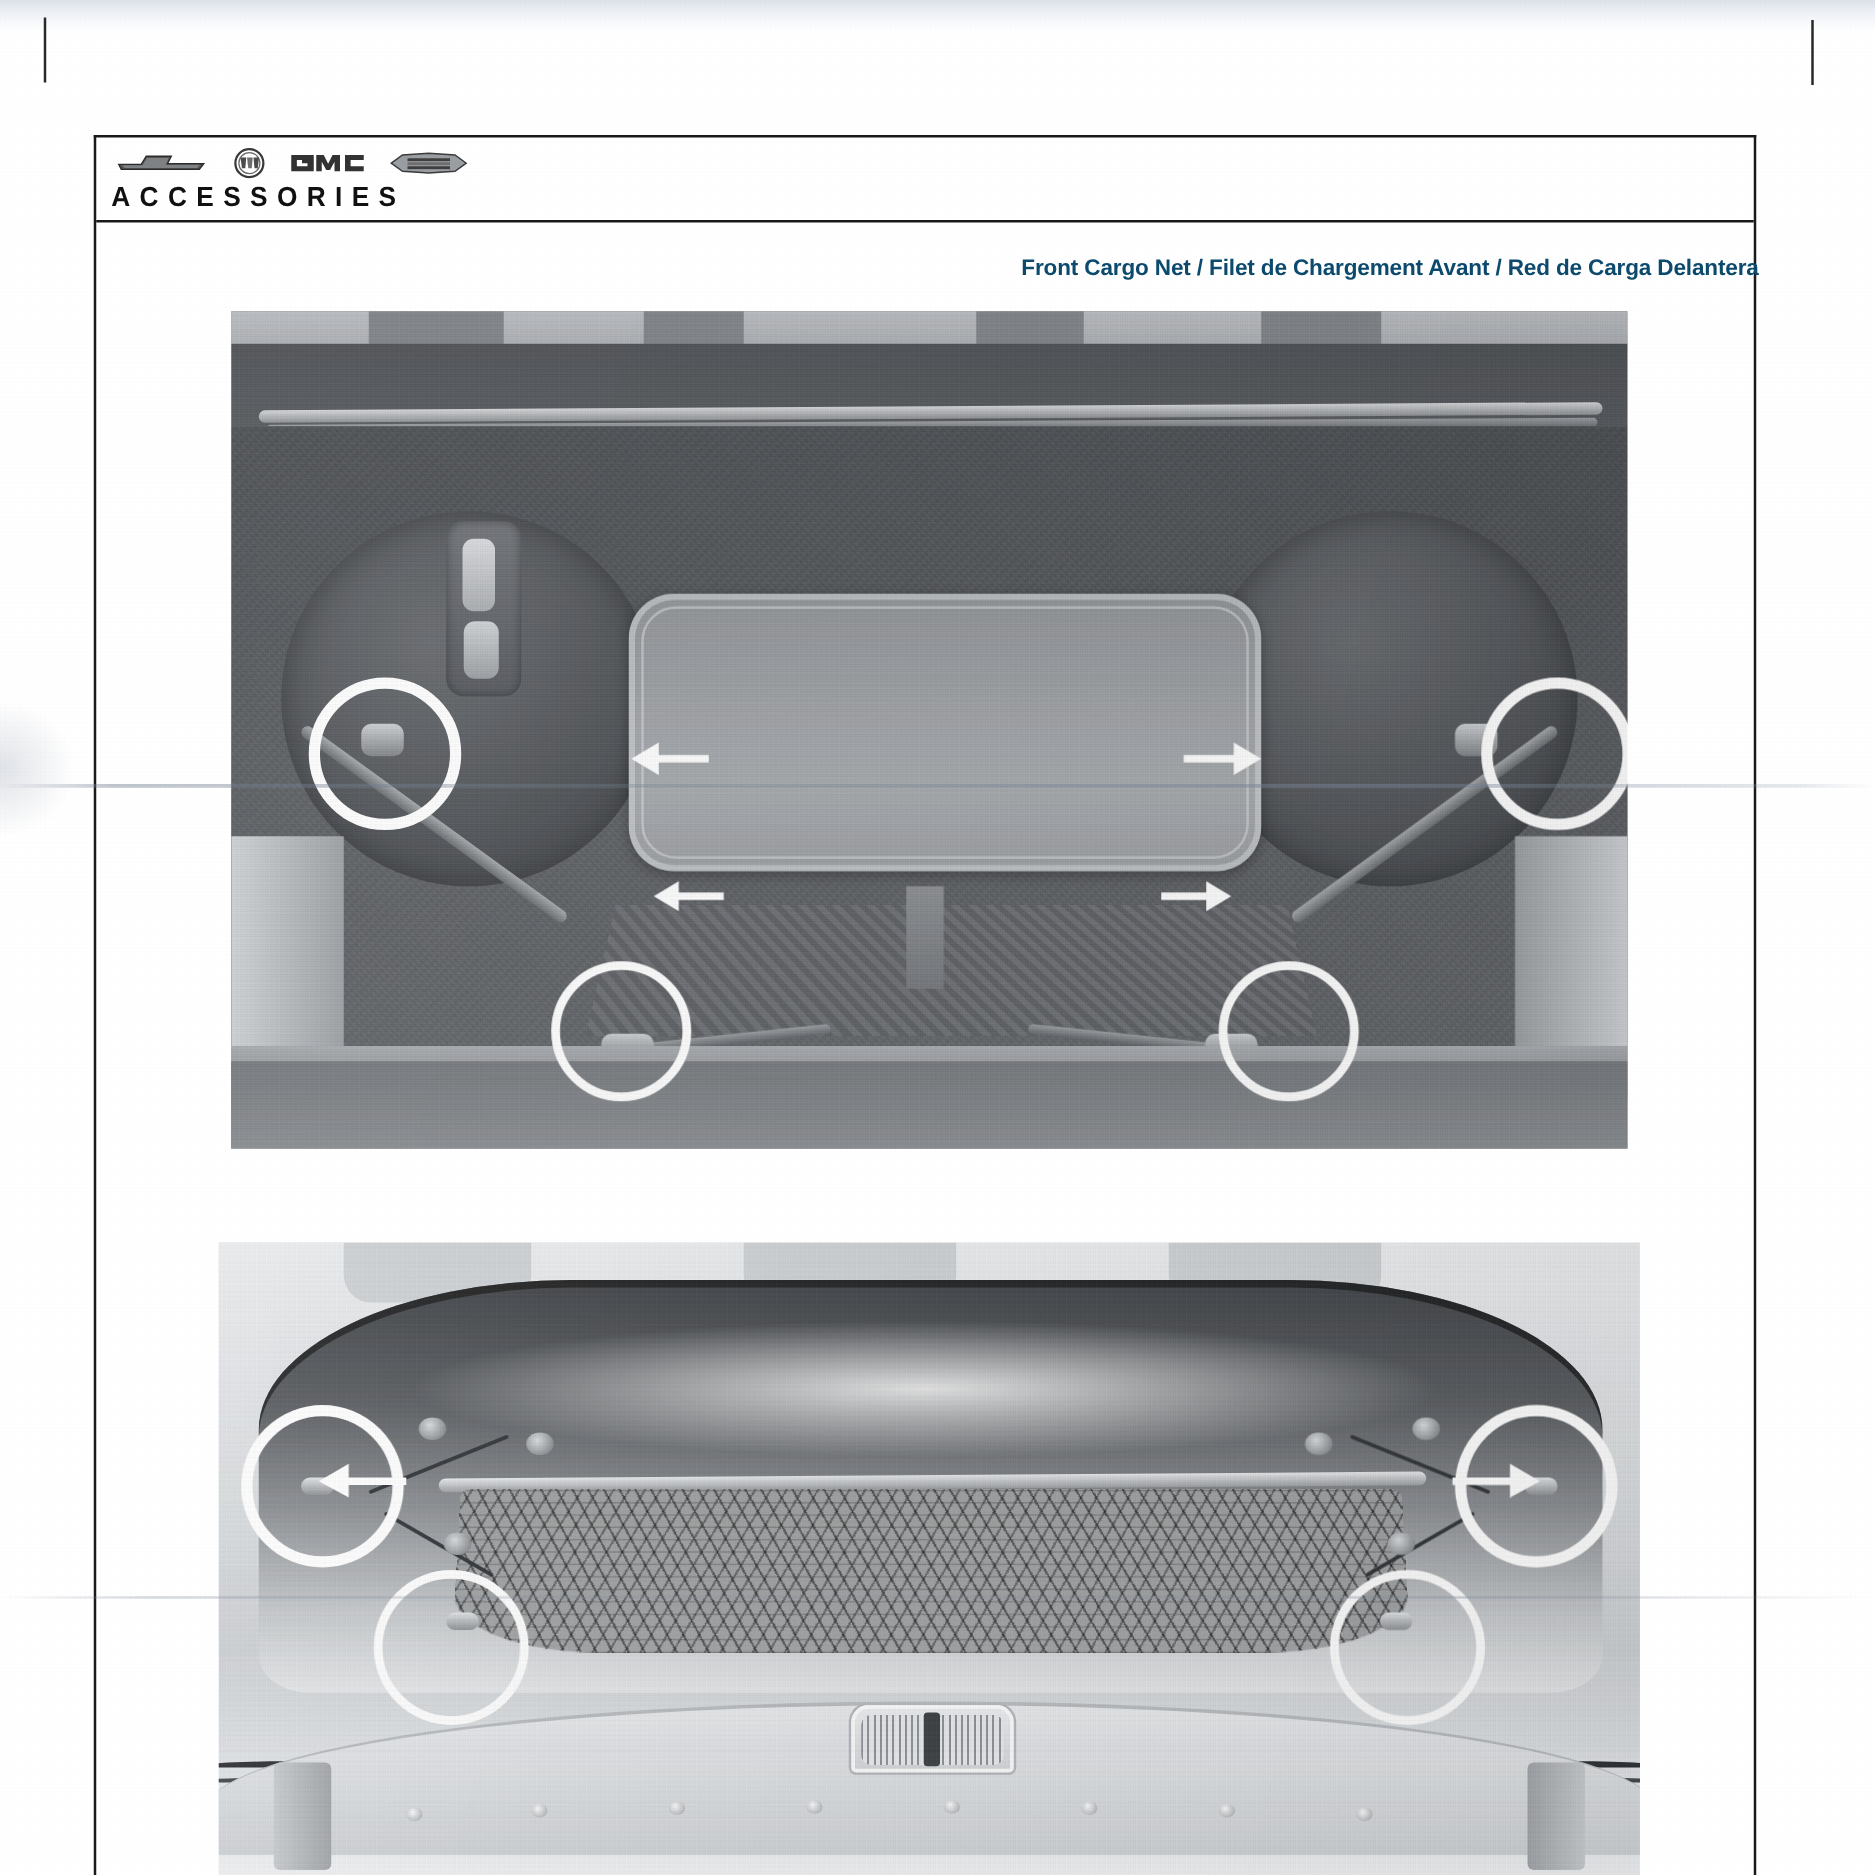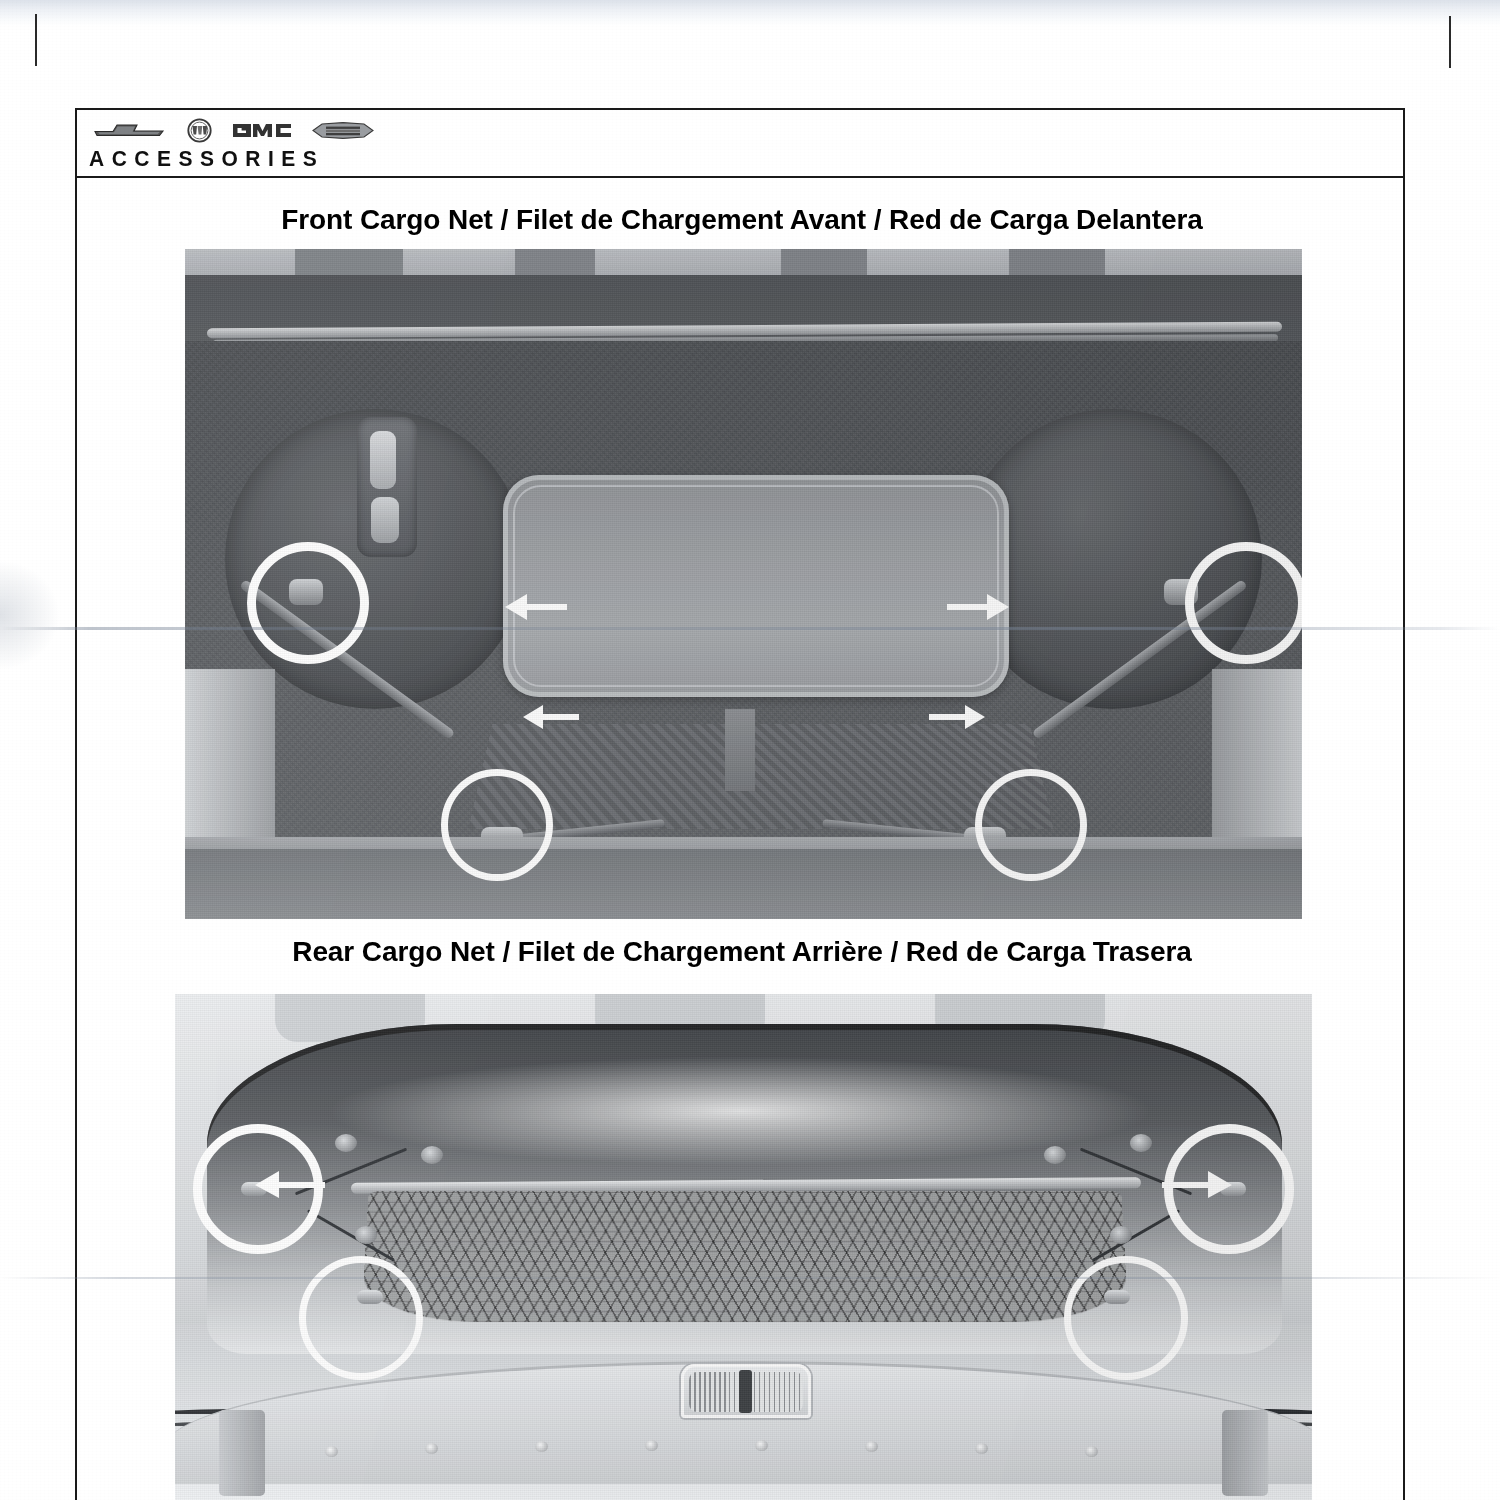--- a/index.html
+++ b/index.html
@@ -56,22 +56,22 @@
   .logo{display:block;}
   #accessories-word{
     position:absolute;left:12px;top:36px;
     font-size:21px;font-weight:700;letter-spacing:7.5px;color:#111;
     font-family:"Liberation Sans","DejaVu Sans",sans-serif;
     transform:scaleY(1.05);transform-origin:left top;
   }
 
   
   .caption{
-    position:absolute;width:1330px;left:0;text-align:center;
-    font-size:28px;font-weight:700;color:#000000;
+    position:absolute;width:1330px;left:0;text-align:right;
+    font-size:18px;font-weight:700;color:#0c4a6e;
     font-family:"Liberation Sans","DejaVu Sans",sans-serif;
     letter-spacing:-.1px;
   }
   #caption-front{top:94px;}
   #caption-rear{top:826px;}
 
   
   .photo{position:absolute;overflow:hidden;}
   #photo-front{left:108px;top:139px;width:1117px;height:670px;background:#8c8f93;}
   #photo-rear{left:98px;top:884px;width:1137px;height:516px;background:#d8dadd;}
@@ -320,21 +320,20 @@
       <path d="M58 13 H22 V4 L2 16 L22 28 V19 H58 Z" fill="#ffffff"></path>
     </svg>
     <svg class="arrow" style="left:742px;top:452px;" width="60" height="32" viewBox="0 0 60 32">
       <path d="M2 13 H38 V4 L58 16 L38 28 V19 H2 Z" fill="#ffffff"></path>
     </svg>
 
     <div class="wash"></div>
     <div class="grain-ov"></div>
   </div>
 
-  <div class="caption" id="caption-rear">Rear Cargo Net / Filet de Chargement Arrière / Red de Carga Trasera</div>
 
   <div class="photo" id="photo-rear">
     <div class="r-bg"></div>
     <div class="r-headrest" style="left:100px;width:150px;"></div>
     <div class="r-headrest" style="left:420px;width:170px;"></div>
     <div class="r-headrest" style="left:760px;width:170px;"></div>
 
     <div class="r-sidepillar" style="left:0;"></div>
     <div class="r-sidepillar" style="right:0;"></div>
 

